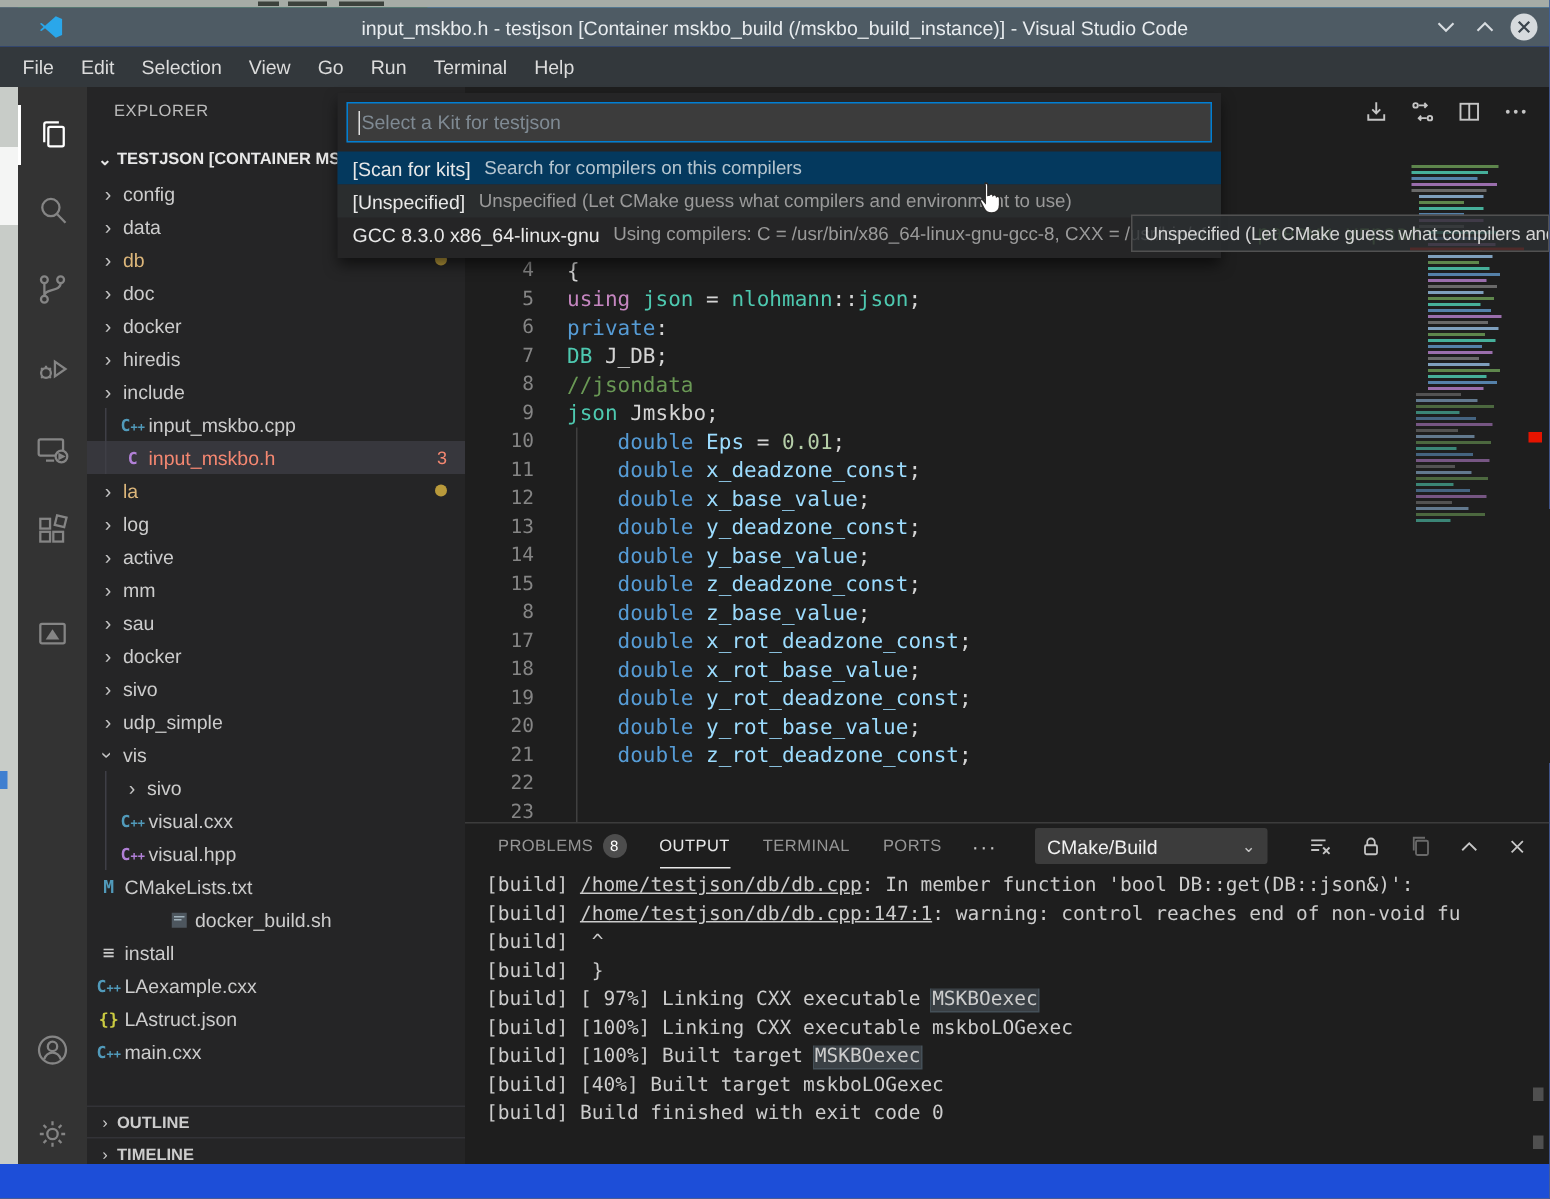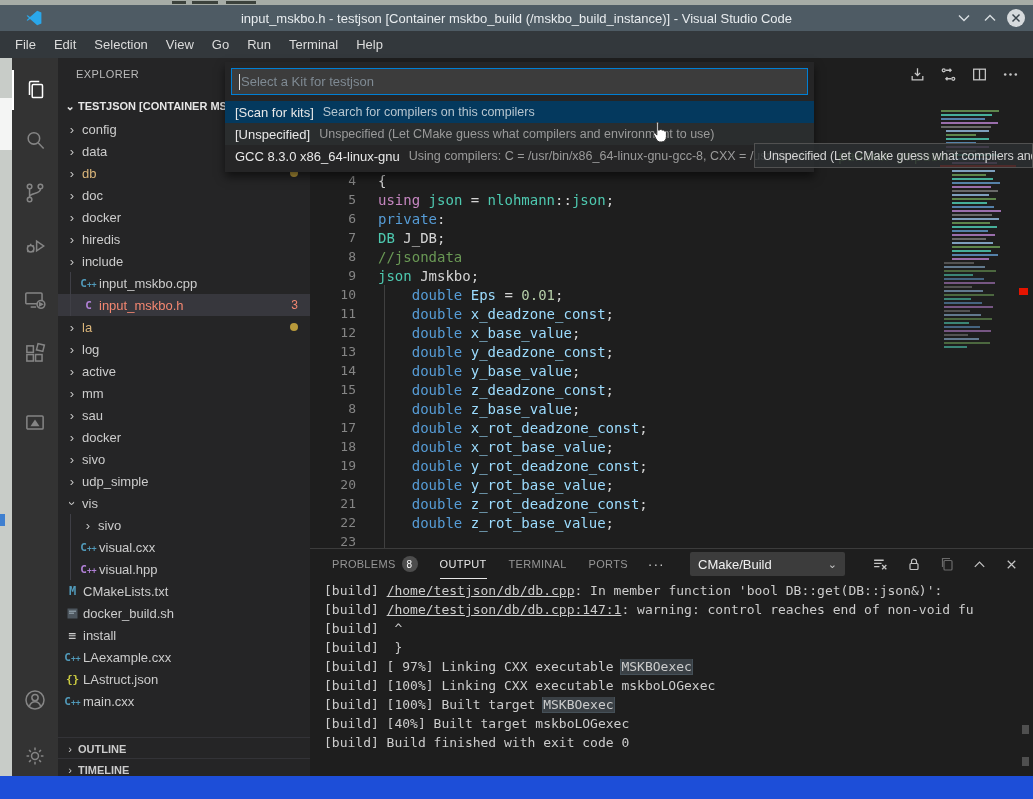--- a/index.html
+++ b/index.html
@@ -355,21 +355,21 @@
           <span class="tlabel">visual.hpp</span>
           <span class="spacer"></span>
         </div>
         <div class="tree-row" style="padding-left: 6px;">
           <span class="fi">
             <span style="color:#519aba;font-size:12px">M</span>
           </span>
           <span class="tlabel">CMakeLists.txt</span>
           <span class="spacer"></span>
         </div>
-        <div class="tree-row" style="padding-left: 6px;">
+        <div class="tree-row" style="padding-left: 6px; margin-left: 47px;">
           <span class="fi">
             <svg width="11" height="11" viewBox="0 0 11 11">
               <rect x="0.5" y="0.5" width="10" height="10" fill="#4d565e"></rect>
               <path d="M2 3.2h7M2 5.2h5" stroke="#9fb0ba" stroke-width="1"></path>
             </svg>
           </span>
           <span class="tlabel">docker_build.sh</span>
           <span class="spacer"></span>
         </div>
         <div class="tree-row" style="padding-left: 6px;">
@@ -508,21 +508,20 @@
         <div class="code-line">
           <span class="ln">20</span>
           <span class="lc"><span class="tk-plain">    </span><span class="tk-kw">double</span><span class="tk-plain"> </span><span class="tk-var">y_rot_base_value</span><span class="tk-plain">;</span></span>
         </div>
         <div class="code-line">
           <span class="ln">21</span>
           <span class="lc"><span class="tk-plain">    </span><span class="tk-kw">double</span><span class="tk-plain"> </span><span class="tk-var">z_rot_deadzone_const</span><span class="tk-plain">;</span></span>
         </div>
         <div class="code-line">
           <span class="ln">22</span>
-          <span class="lc"><span class="tk-plain">    </span><span class="tk-kw">double</span><span class="tk-plain"> </span><span class="tk-var">z_rot_base_value</span><span class="tk-plain">;</span></span>
         </div>
         <div class="code-line">
           <span class="ln">23</span>
           <span class="lc"></span>
         </div>
       </div>
     <div id="indent-guide"></div>
     <div id="minimap">
         <div class="mm-row" style="left: 1px; top: 0px; width: 58px; background: rgb(106, 153, 85); opacity: 0.85;"></div>
         <div class="mm-row" style="left: 1px; top: 4px; width: 51px; background: rgb(78, 201, 176); opacity: 0.85;"></div>

